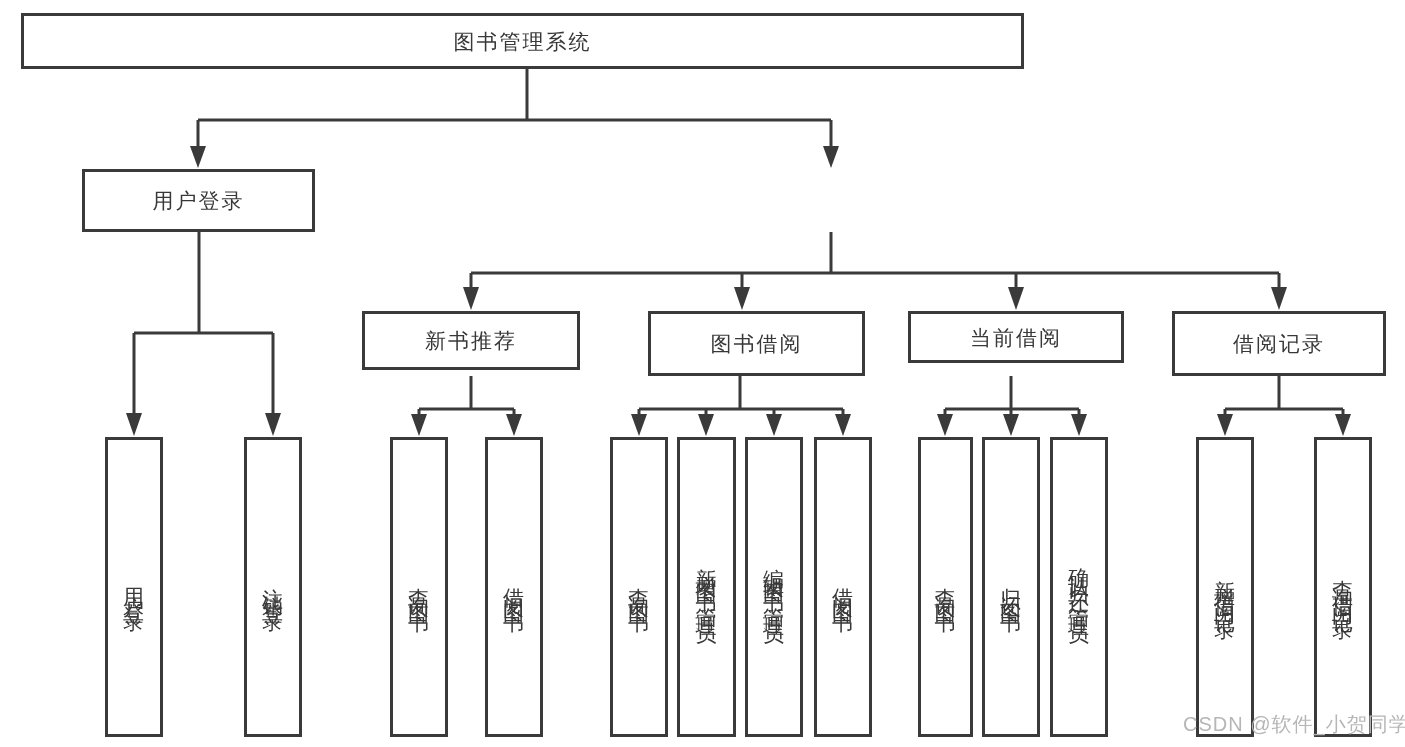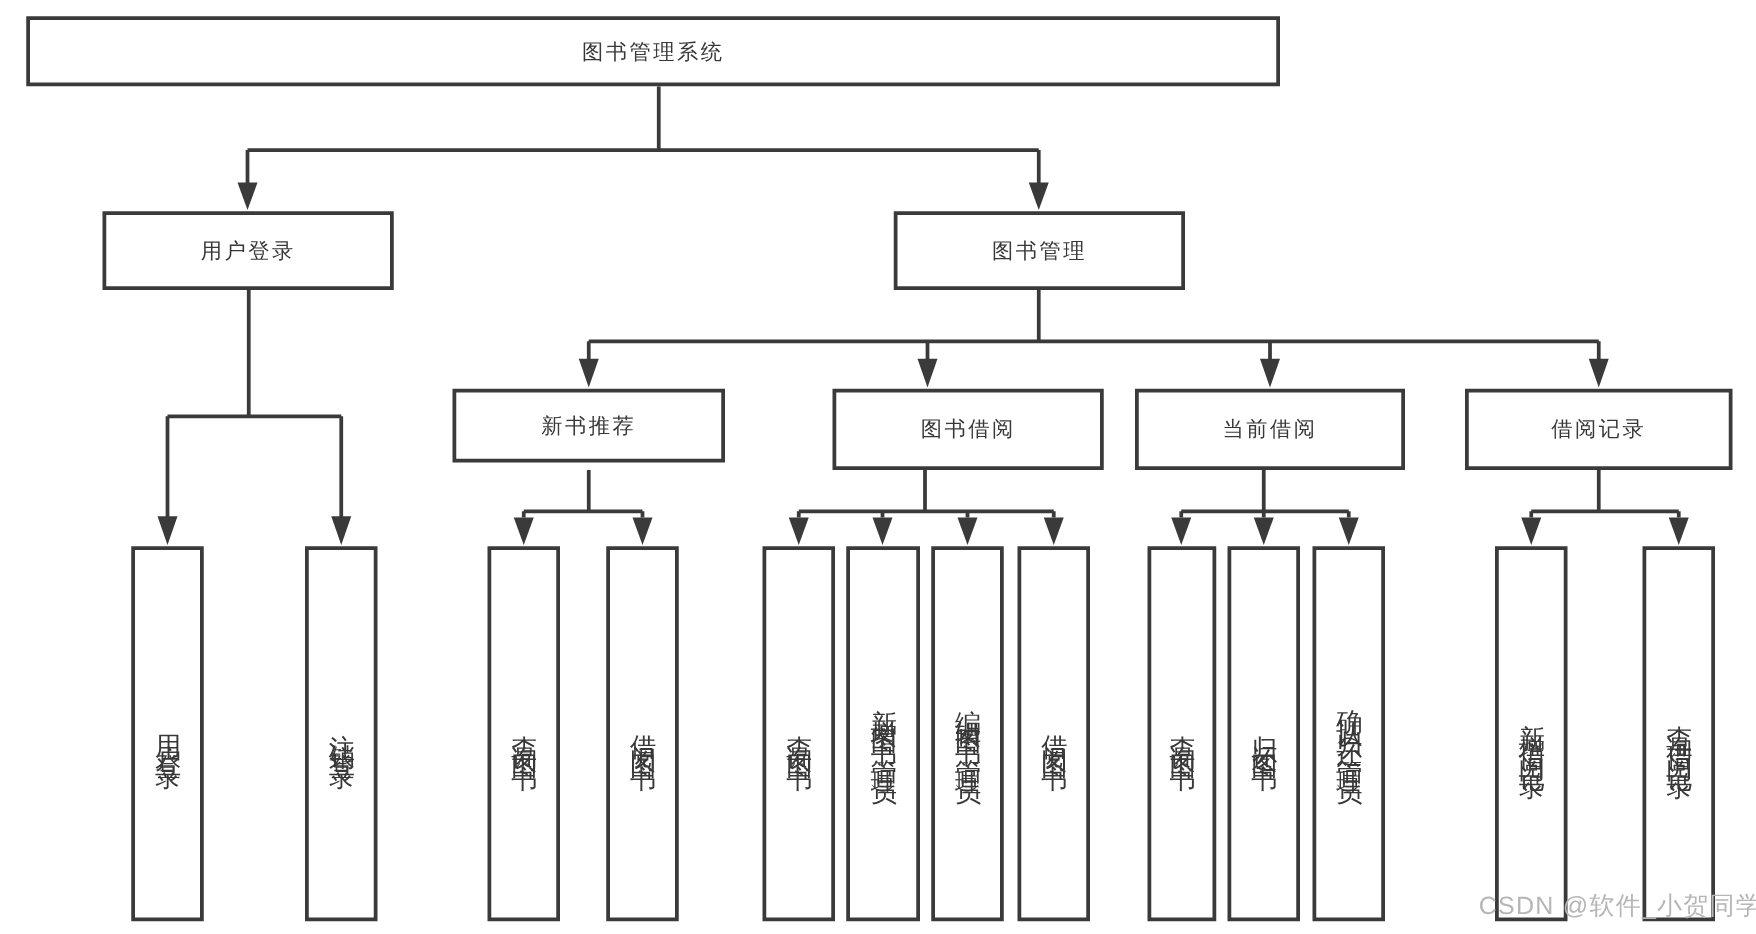--- a/index.html
+++ b/index.html
@@ -20,21 +20,21 @@
   #connectors path{stroke:var(--line);stroke-width:3;fill:none;}
   #connectors polygon{fill:var(--line);stroke:none;}
   .node{
     position:absolute;
     box-sizing:border-box;
     border:3px solid var(--line);
     background:var(--bg);
     display:flex;align-items:center;justify-content:center;
   }
   .node.h span{
-    font-size:17px;color:var(--text);letter-spacing:2px;white-space:nowrap;line-height:1;text-align:center;
+    font-size:21px;color:var(--text);letter-spacing:2px;white-space:nowrap;line-height:1;text-align:center;
   }
   .node.v span{
     writing-mode:vertical-rl;
     text-orientation:mixed;
     font-size:21px;color:var(--text);
     letter-spacing:8px;line-height:1;
   }
   .watermark{
     position:absolute;left:1183px;top:711px;
     font-size:20px;color:var(--wm);
@@ -96,31 +96,28 @@
     </g>
   </svg>
 
   <div class="node h" style="left:21px;top:13px;width:1003px;height:56px">
     <span>图书管理系统</span>
   </div>
 
   <div class="node h" style="left:82px;top:169px;width:233px;height:63px">
     <span>用户登录</span>
   </div>
-  <div class="node h" style="left:715px;top:169px;width:233px;height:63px">
-    <span>图书管理</span>
-  </div>
 
   <div class="node h" style="left:362px;top:311px;width:218px;height:59px">
     <span>新书推荐</span>
   </div>
-  <div class="node h" style="left:666px;top:311px;width:217px;height:65px">
+  <div class="node h" style="left:648px;top:311px;width:217px;height:65px">
     <span>图书借阅</span>
   </div>
-  <div class="node h" style="left:908px;top:311px;width:216px;height:65px">
+  <div class="node h" style="left:908px;top:311px;width:216px;height:52px">
     <span>当前借阅</span>
   </div>
   <div class="node h" style="left:1172px;top:311px;width:214px;height:65px">
     <span>借阅记录</span>
   </div>
 
   <div class="node v" style="left:105px;top:437px;width:58px;height:300px">
     <span>用户登录</span>
   </div>
   <div class="node v" style="left:244px;top:437px;width:58px;height:300px">

